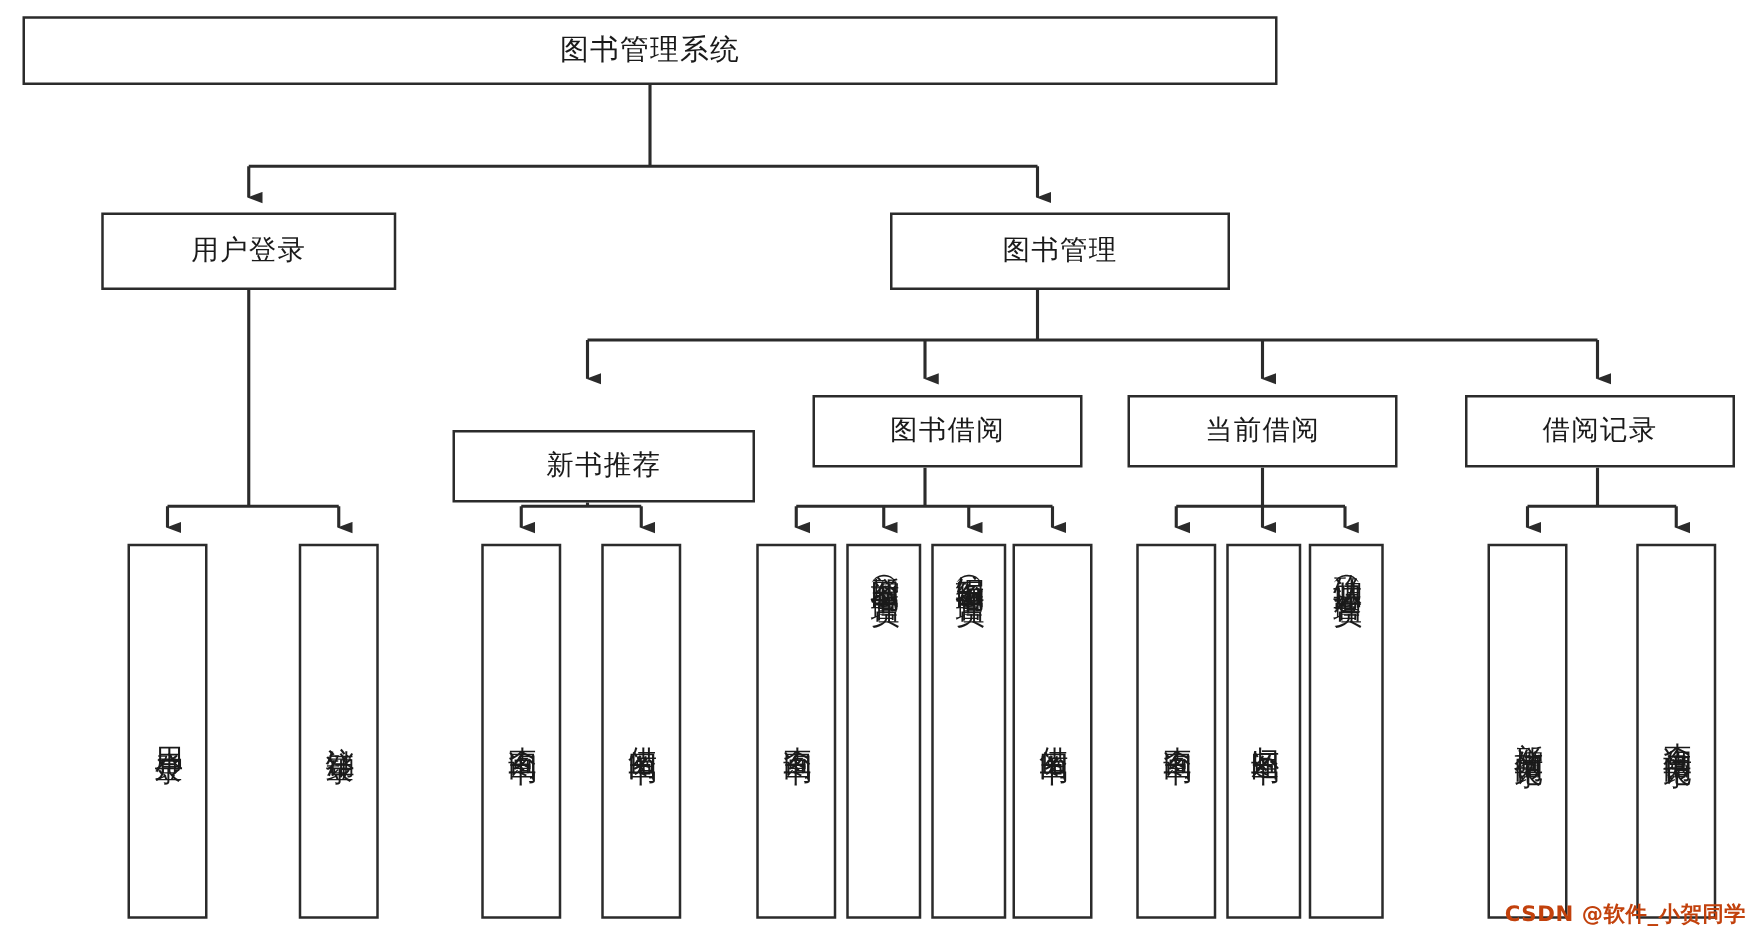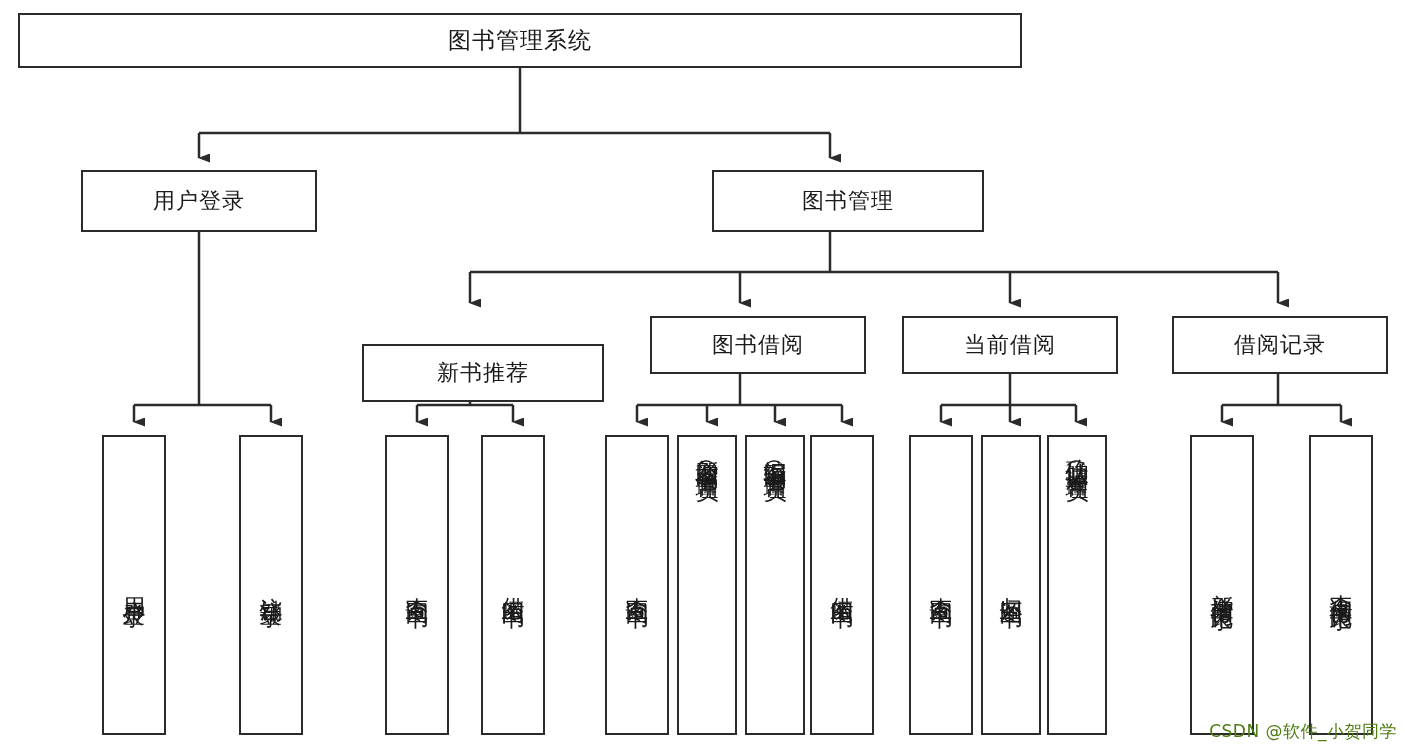--- a/index.html
+++ b/index.html
@@ -71,23 +71,24 @@
     align-items: flex-start;
   }
   .node.v.top .label {
     margin-top: 4px;
   }
   .watermark {
     position: absolute;
     right: 8px;
     bottom: 4px;
     font-size: 17px;
-    color: #4d7c0f;
+    color: #c2410c;
     letter-spacing: 0.5px;
     white-space: nowrap;
+    font-weight: bold;
   }
 </style>
 </head>
 <body>
 
 <div id="stage">
 
   <svg class="connectors" viewBox="0 0 1405 747">
     <defs>
       <marker id="arrow" markerWidth="10" markerHeight="12" refX="4.5" refY="11" orient="auto" markerUnits="userSpaceOnUse">

